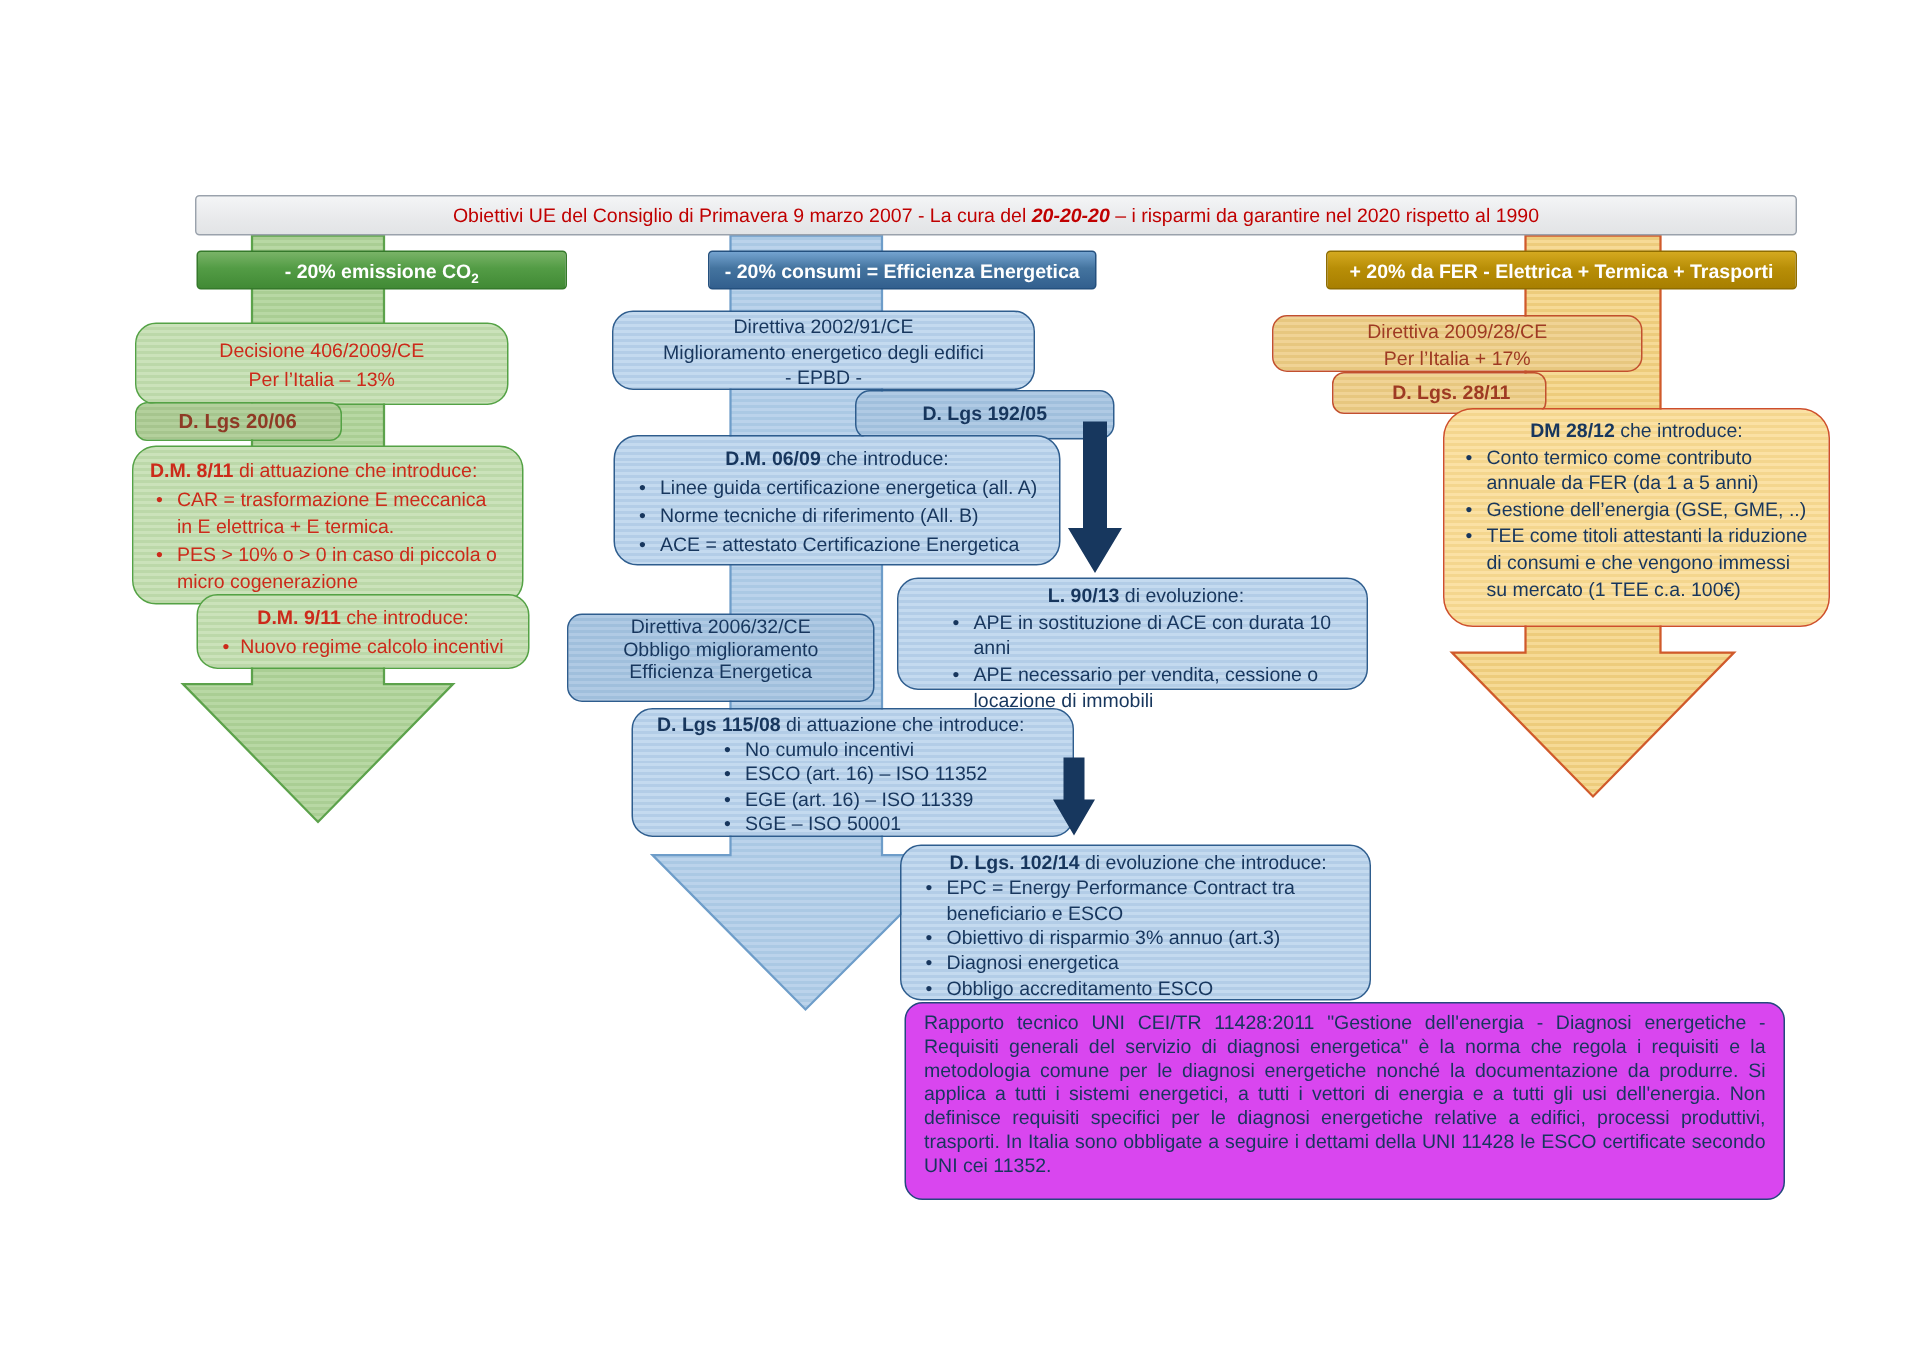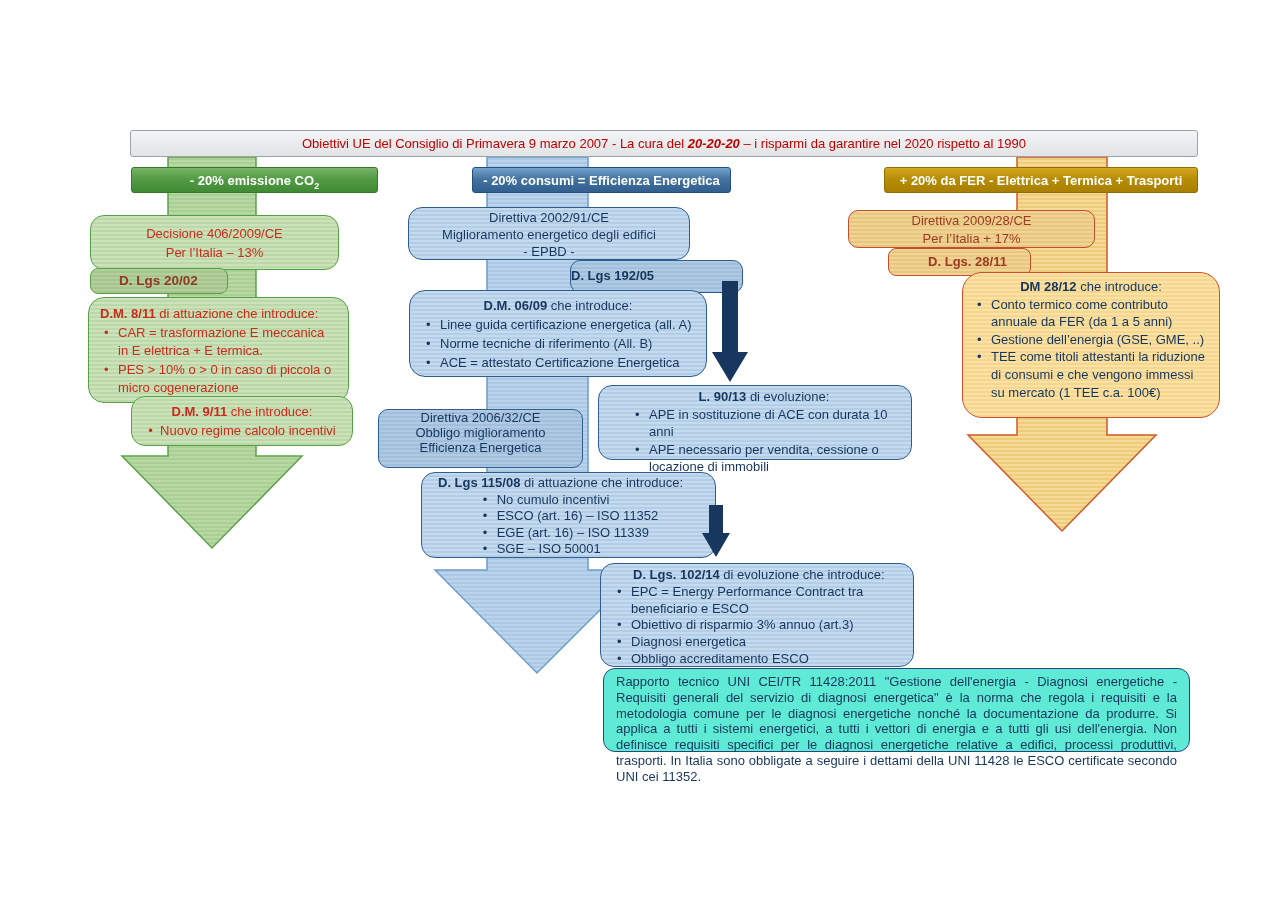--- a/index.html
+++ b/index.html
@@ -64,22 +64,22 @@
 
   .t-center { text-align:center; }
   .t-left   { text-align:left; }
   .bl { position:relative; padding-left:18px; text-align:left; }
   .bl::before { content:"\2022"; position:absolute; left:4px; }
   .bl-group-center { display:table; margin:0 auto; }
   .ib::before { content:"\2022\00a0\00a0"; }
 
   
   .note {
-    left:603px; top:668px; width:587px; height:84px; z-index:2;
-    background:#5eead4; border:1.5px solid #24477e; border-radius:12px;
+    left:603px; top:668px; width:587px; height:132px; z-index:2;
+    background:#d946ef; border:1.5px solid #24477e; border-radius:12px;
     color:#17365d; font-size:13px; line-height:15.8px;
     padding:5px 12px; text-align:justify;
   }
 
   svg.arrowlayer { position:absolute; left:0; top:0; z-index:1; }
   svg.navylayer  { position:absolute; left:0; top:0; z-index:3; }
 </style>
 </head>
 <body>
 
@@ -114,41 +114,41 @@
   </div>
   <div class="abs hdr hdr-blue">- 20% consumi = Efficienza Energetica</div>
   <div class="abs hdr hdr-orange">+ 20% da FER - Elettrica + Termica + Trasporti</div>
 
   <div class="abs box gbox" style="left:90px; top:215px; width:249px; height:55px; border-radius:14px; padding-top:8px; line-height:19px;">
     <div class="t-center">Decisione 406/2009/CE</div>
     <div class="t-center">Per l’Italia – 13%</div>
   </div>
 
   <div class="abs box gbox-dark" style="left:90px; top:268px; width:138px; height:26px; border-radius:8px; line-height:23px; padding-left:28px; font-weight:bold; font-size:13.5px;">
-    <span>D. Lgs 20/02</span>
+    <span>D. Lgs 20/06</span>
   </div>
 
   <div class="abs box gbox" style="left:88px; top:297px; width:261px; height:106px; border-radius:16px; padding:7px 11px 0 11px; line-height:18.5px;">
     <div class="t-left"><b>D.M. 8/11</b><span> di attuazione che introduce:</span></div>
     <div class="bl">CAR = trasformazione E meccanica in E elettrica + E termica.</div>
     <div class="bl">PES &gt; 10% o &gt; 0 in caso di piccola o micro cogenerazione</div>
   </div>
 
   <div class="abs box gbox" style="left:131px; top:396px; width:222px; height:50px; border-radius:14px; padding-top:5px; line-height:19px;">
     <div class="t-center"><b>D.M. 9/11</b><span> che introduce:</span></div>
     <div class="t-center"><span class="ib">Nuovo regime calcolo incentivi</span></div>
   </div>
 
   <div class="abs box bbox" style="left:408px; top:207px; width:282px; height:53px; border-radius:14px; padding-top:1px; line-height:17px;">
     <div class="t-center">Direttiva 2002/91/CE</div>
     <div class="t-center">Miglioramento energetico degli edifici</div>
     <div class="t-center">- EPBD -</div>
   </div>
 
-  <div class="abs box bbox-dark" style="left:570px; top:260px; width:173px; height:33px; border-radius:10px; line-height:30px; text-align:left; font-weight:bold;">
+  <div class="abs box bbox-dark" style="left:570px; top:260px; width:173px; height:33px; border-radius:10px; line-height:30px; text-align:center; font-weight:bold;">
     <span>D. Lgs 192/05</span>
   </div>
 
   <div class="abs box bbox" style="left:409px; top:290px; width:298px; height:87px; border-radius:16px; padding:5px 12px 0 12px; line-height:19px;">
     <div class="t-center"><b>D.M. 06/09</b><span> che introduce:</span></div>
     <div class="bl">Linee guida certificazione energetica (all. A)</div>
     <div class="bl">Norme tecniche di riferimento (All. B)</div>
     <div class="bl">ACE = attestato Certificazione Energetica</div>
   </div>
 

